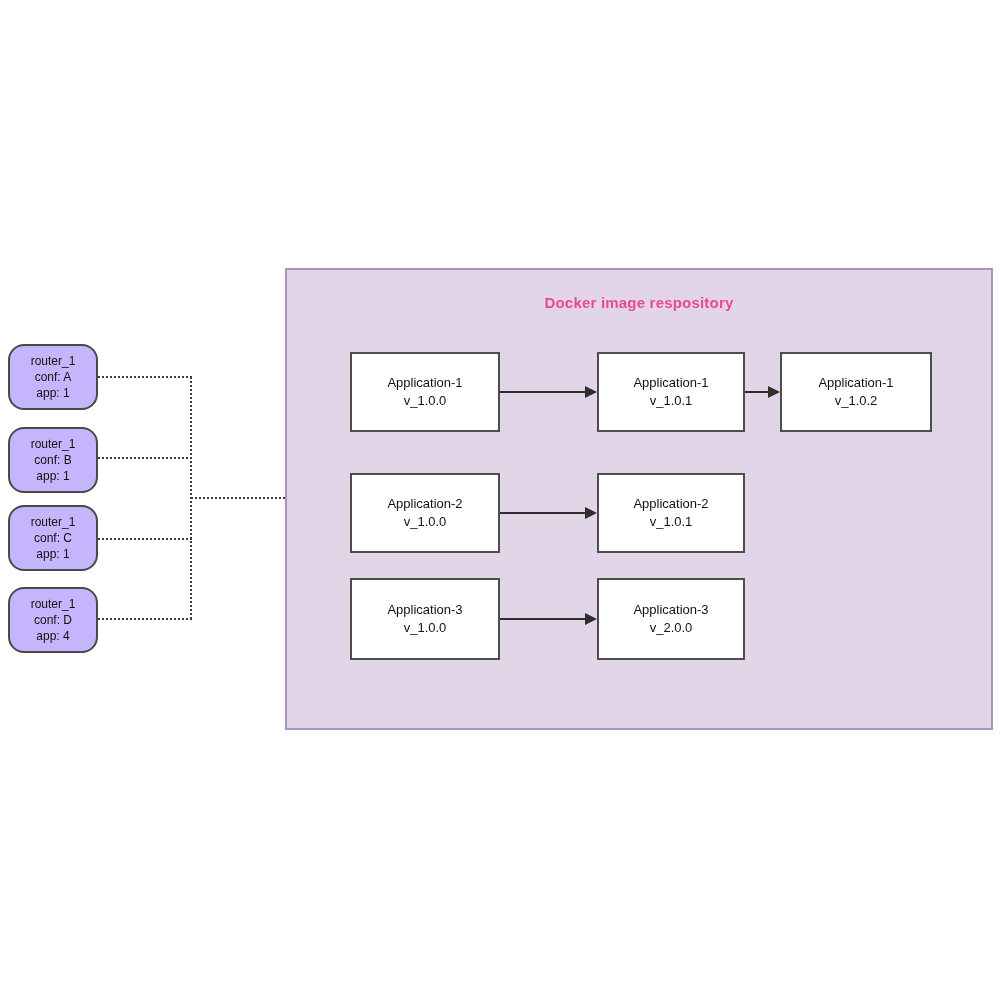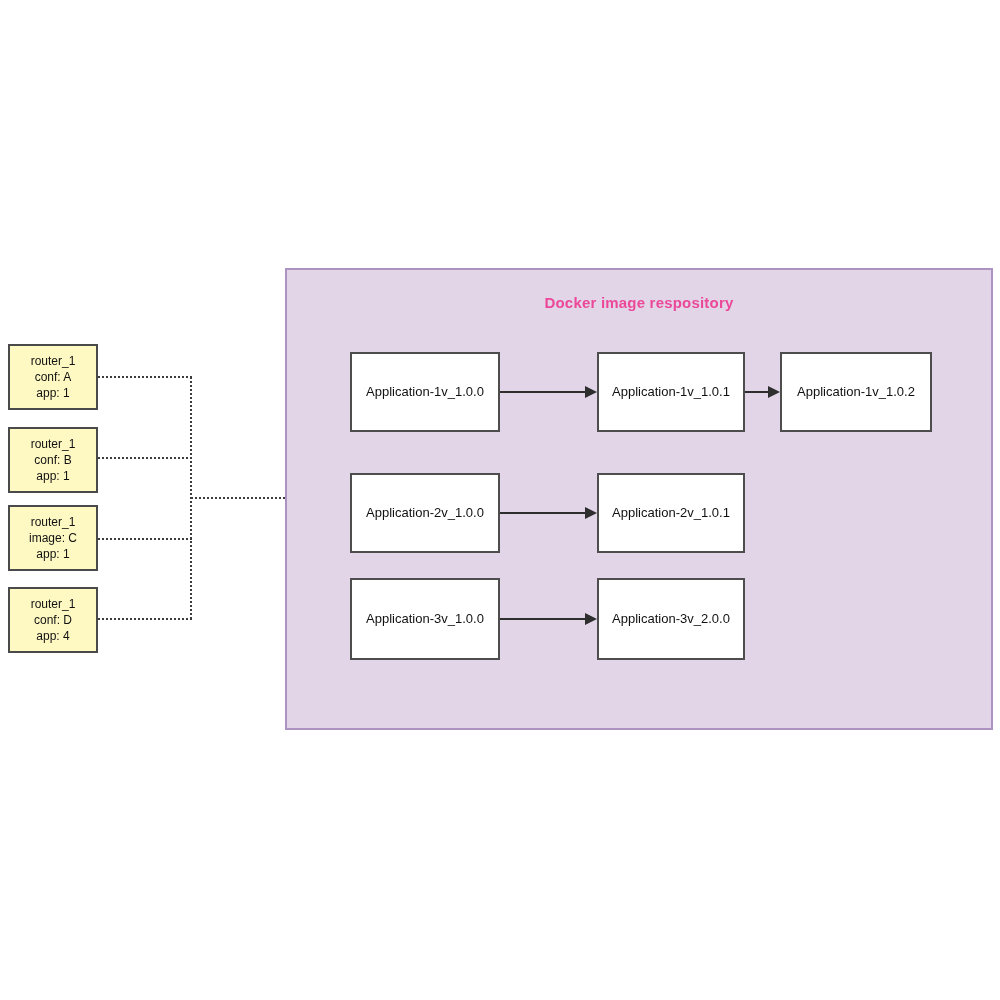--- a/index.html
+++ b/index.html
@@ -37,36 +37,37 @@
     color: #ec4899;
     letter-spacing: 0.2px;
   }
   
   .node {
     position: absolute;
     background: #ffffff;
     border: 2px solid #4d4d4d;
     box-sizing: border-box;
     display: flex;
+    flex-direction: column;
     justify-content: center;
     align-items: center;
     text-align: center;
     font-size: 13px;
     line-height: 18px;
     color: #111111;
   }
   
   .router {
     position: absolute;
     left: 8px;
     width: 90px;
     height: 66px;
-    background: #fef9c3;
+    background: #c4b5fd;
     border: 2px solid #4a4a4a;
-    border-radius: 0;
+    border-radius: 16px;
     box-sizing: border-box;
     display: flex;
     flex-direction: column;
     justify-content: center;
     align-items: center;
     text-align: center;
     font-size: 12px;
     line-height: 16px;
     color: #111111;
   }
@@ -112,21 +113,21 @@
     <div>conf: A</div>
     <div>app: 1</div>
   </div>
   <div class="router" style="top:427px">
     <div>router_1</div>
     <div>conf: B</div>
     <div>app: 1</div>
   </div>
   <div class="router" style="top:505px">
     <div>router_1</div>
-    <div>image: C</div>
+    <div>conf: C</div>
     <div>app: 1</div>
   </div>
   <div class="router" style="top:587px">
     <div>router_1</div>
     <div>conf: D</div>
     <div>app: 4</div>
   </div>
 
   <div class="dotted-h" style="left:98px;top:376px;width:94px"></div>
   <div class="dotted-h" style="left:98px;top:457px;width:94px"></div>

